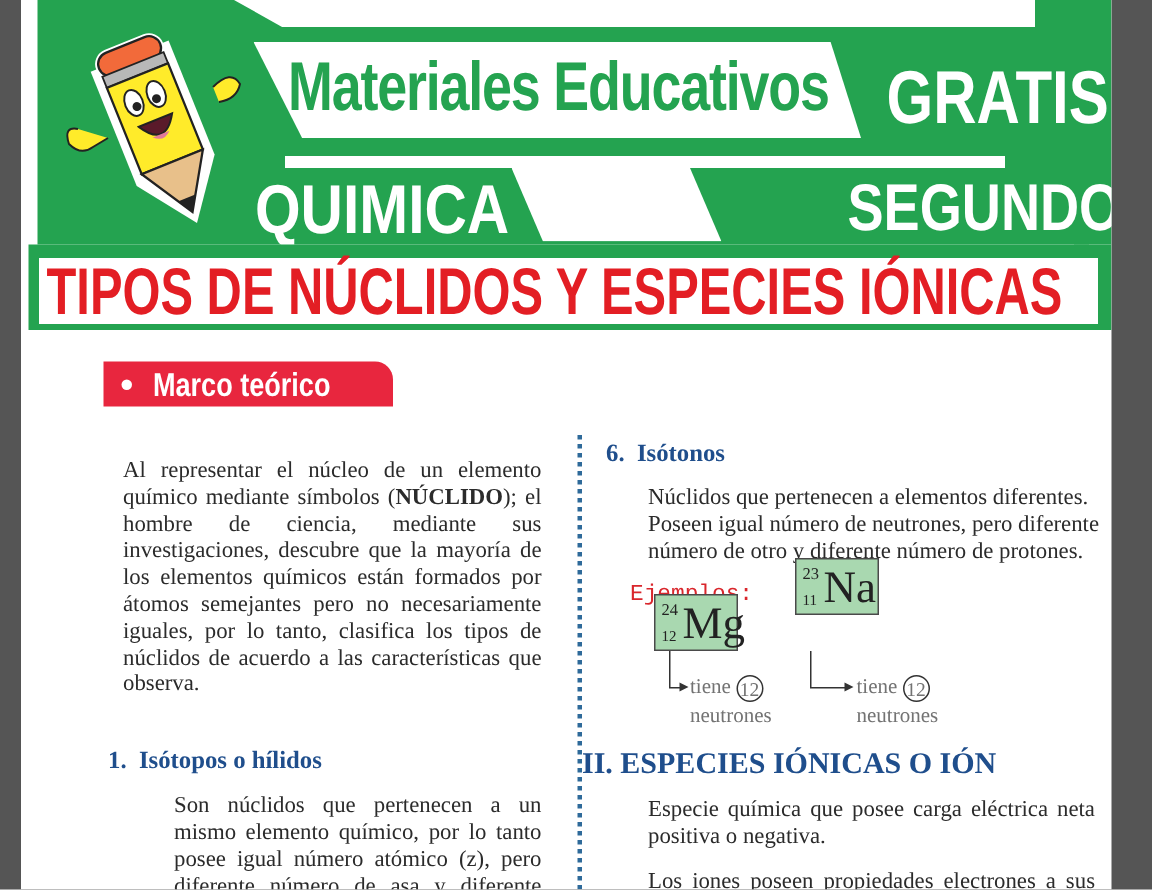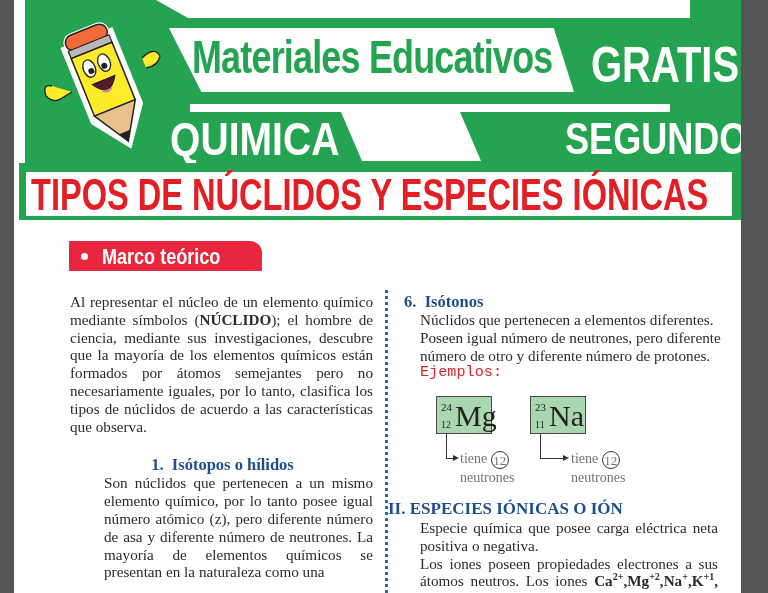--- a/index.html
+++ b/index.html
@@ -23,23 +23,23 @@
   
   .mascot{position:absolute;left:20px;top:6px;width:140px;height:150px;}
   
   .pill{position:absolute;left:55px;top:241px;width:193px;height:30px;background:#e8263e;border-radius:0 12px 0 0;}
   .pill-dot{position:absolute;left:67px;top:253px;width:7px;height:7px;background:#fff;border-radius:50%;}
   .pill-text{position:absolute;left:88px;top:244px;font-family:"Liberation Sans",sans-serif;font-weight:bold;font-size:22px;color:#fff;transform:scaleX(0.82);transform-origin:left top;white-space:nowrap;}
   
   .col{position:absolute;font-size:15.2px;line-height:17.8px;color:#2b2b2b;}
   .left{left:56px;top:293px;width:303px;}
   .j{text-align:justify;text-align-last:left;}
-  .p{margin:0;}
+  .p{margin:12px;}
   .divider{position:absolute;left:371px;top:290px;width:0;height:303px;border-left:3px dotted #2e6a9a;}
-  .h1{color:#1f4e8c;font-weight:bold;font-size:17px;line-height:20px;}
+  .h1{color:#1f4e8c;font-weight:bold;font-size:20px;line-height:20px;}
   .h2{color:#1f4e8c;font-weight:bold;font-size:16.5px;line-height:19px;}
   .right{left:390px;top:292px;width:330px;}
   .red{color:#d9262c;font-family:Liberation Mono, monospace;}
   .ind{padding-left:20px;}
   
   .nbox{position:absolute;width:56px;height:38px;background:#a9d8b0;border:1.5px solid #4a4a4a;box-sizing:border-box;}
   .nsym{position:absolute;left:18px;top:0px;font-size:30px;line-height:38px;color:#222;}
   .nA{position:absolute;left:4px;top:4px;font-size:11px;color:#222;}
   .nZ{position:absolute;left:4px;top:22px;font-size:10px;color:#222;}
   .arrow-v{position:absolute;width:0;border-left:1.2px solid #333;}
@@ -90,21 +90,21 @@
   <div class="titleinner"></div>
   <div class="title">TIPOS DE NÚCLIDOS Y ESPECIES IÓNICAS</div>
 
   <div class="pill"></div>
   <div class="pill-dot"></div>
   <div class="pill-text">Marco teórico</div>
 
   <div class="col left">
     <p class="p j"><span>Al representar el núcleo de un elemento químico mediante símbolos (</span><b>NÚCLIDO</b><span>); el hombre de ciencia, mediante sus investigaciones, descubre que la mayoría de los elementos químicos están formados por átomos semejantes pero no necesariamente iguales, por lo tanto, clasifica los tipos de núclidos de acuerdo a las características que observa.</span></p>
     <div style="height:20px"></div>
-    <div class="h2" style="padding-left:2px;white-space:pre;text-align:center;">1.  Isótopos o hílidos</div>
+    <div class="h2" style="padding-left:2px;white-space:pre;">1.  Isótopos o hílidos</div>
     <p class="p j ind" style="padding-left:34px;">Son núclidos que pertenecen a un mismo elemento químico, por lo tanto posee igual número atómico (z), pero diferente número de asa y diferente número de neutrones. La mayoría de elementos químicos se presentan en la naturaleza como una</p>
   </div>
 
   <div class="divider"></div>
 
   <div class="col right">
     <div class="h2" style="white-space:pre;">6.  Isótonos</div>
     <p class="p" style="padding-left:16px;width:318px;">Núclidos que pertenecen a elementos diferentes. Poseen igual número de neutrones, pero diferente número de otro y diferente número de protones.</p>
     <div class="red" style="padding-left:16px;">Ejemplos:</div>
   </div>
@@ -113,21 +113,21 @@
     <span class="nA">24</span>
     <span class="nZ">12</span>
     <span class="nsym">Mg</span>
   </div>
   <div class="arrow-v" style="left:432px;top:434px;height:24px;"></div>
   <div class="arrow-h" style="left:432px;top:458px;width:8px;"></div>
   <div class="arrowhead" style="left:439px;top:455px;"></div>
   <div class="ntext" style="left:446px;top:450px;"><span>tiene</span> <span class="circ">12</span></div>
   <div class="ntext" style="left:446px;top:469px;">neutrones</div>
 
-  <div class="nbox" style="left:516px;top:396px;">
+  <div class="nbox" style="left:516px;top:372px;">
     <span class="nA">23</span>
     <span class="nZ">11</span>
     <span class="nsym">Na</span>
   </div>
   <div class="arrow-v" style="left:526px;top:434px;height:24px;"></div>
   <div class="arrow-h" style="left:526px;top:458px;width:24px;"></div>
   <div class="arrowhead" style="left:549px;top:455px;"></div>
   <div class="ntext" style="left:557px;top:450px;"><span>tiene</span> <span class="circ">12</span></div>
   <div class="ntext" style="left:557px;top:469px;">neutrones</div>
 

